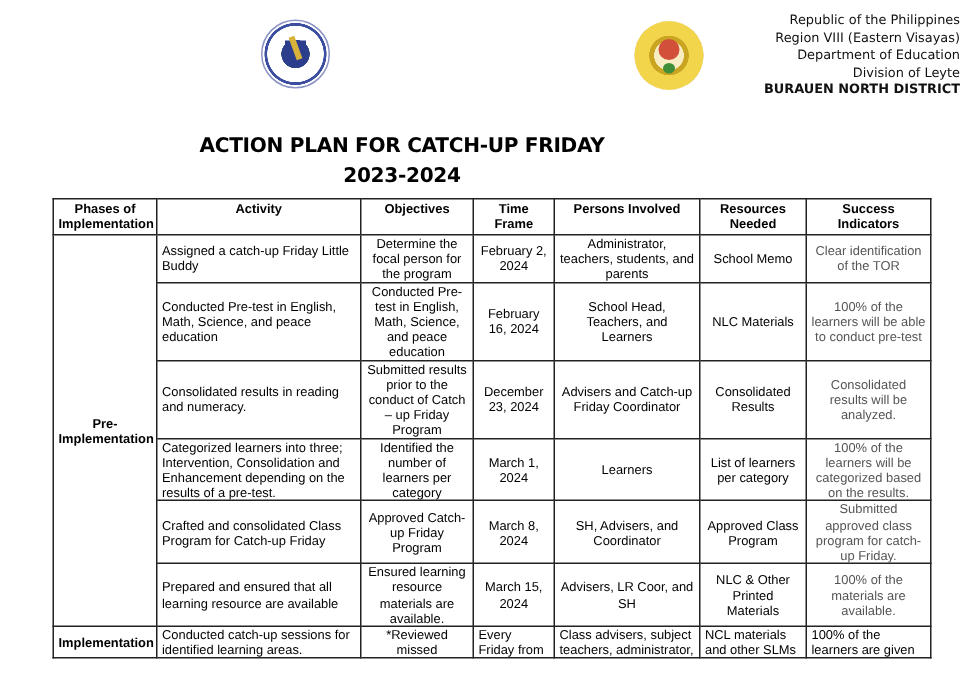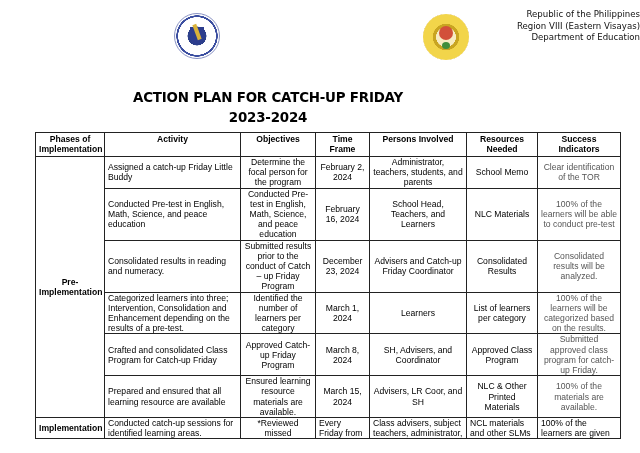--- a/index.html
+++ b/index.html
@@ -40,20 +40,22 @@
     <div class="torch"></div>
   </div>
   <div class="logo logo-district">
     <div class="inner"></div>
     <div class="leaf"></div>
   </div>
   <div class="header">
     <div>Republic of the Philippines</div>
     <div>Region VIII (Eastern Visayas)</div>
     <div>Department of Education</div>
+    <div>Division of Leyte</div>
+    <div class="bold">BURAUEN NORTH DISTRICT</div>
   </div>
 </div>
 
 <div class="title">
   <div>ACTION PLAN FOR CATCH-UP FRIDAY</div>
   <div>2023-2024</div>
 </div>
 
 <table class="plan">
   <colgroup>

